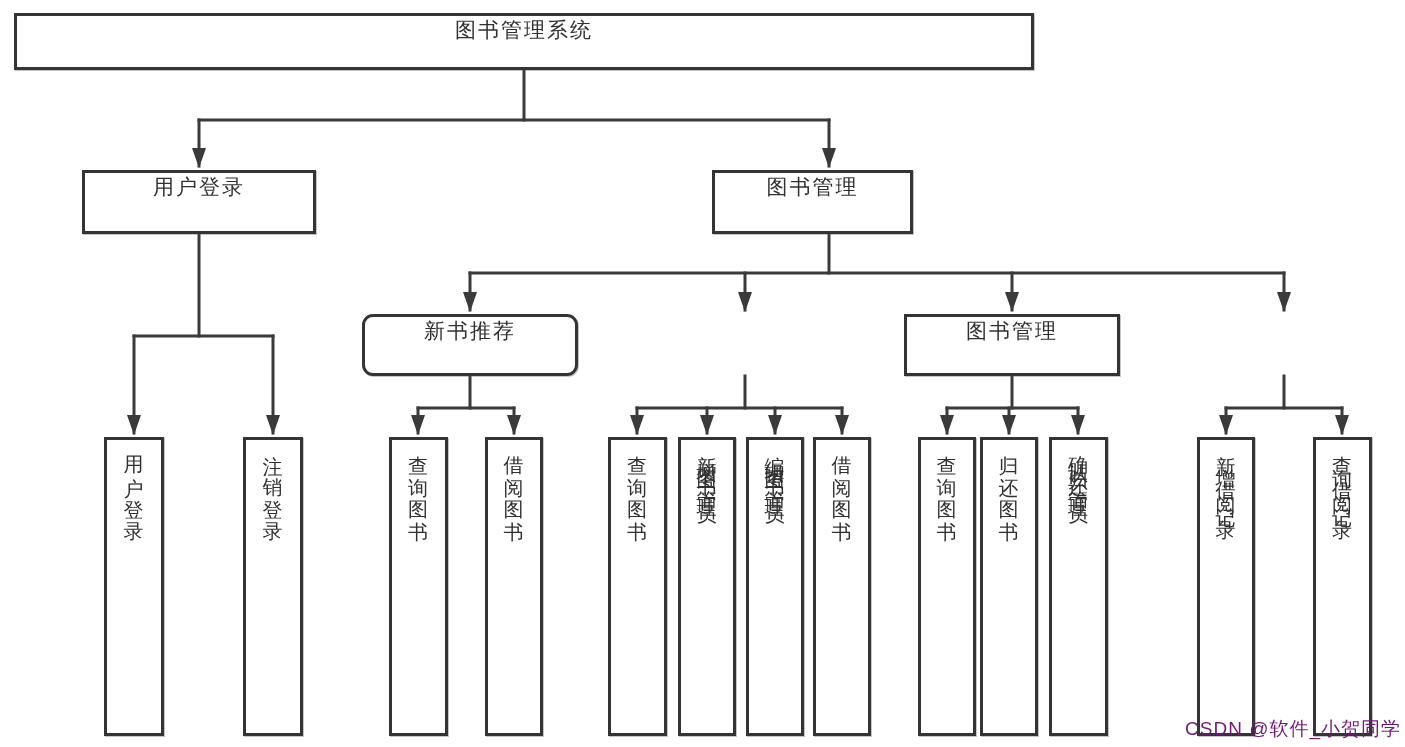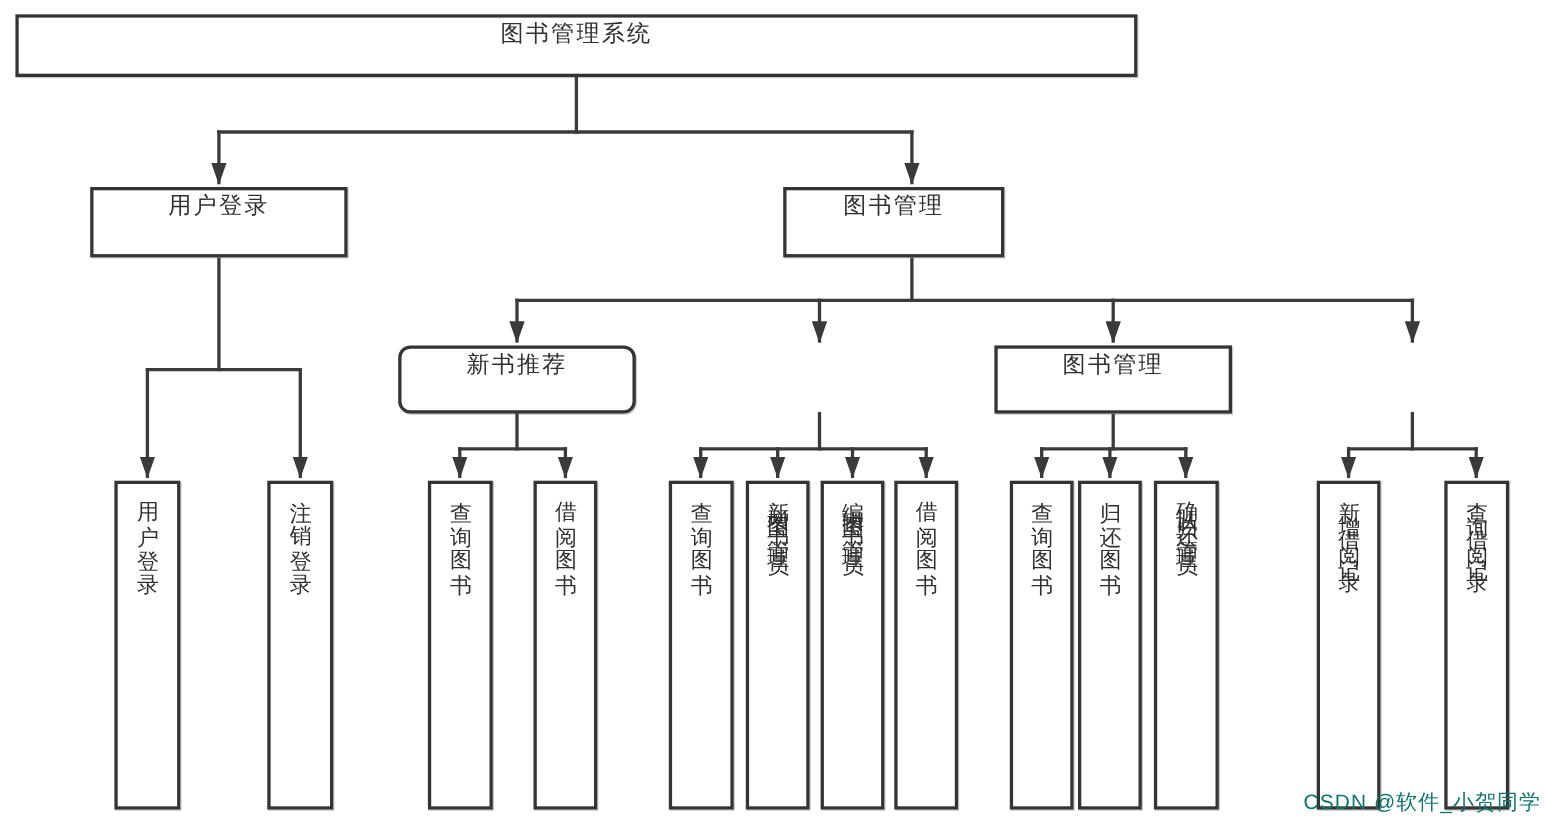--- a/index.html
+++ b/index.html
@@ -33,21 +33,21 @@
     white-space:nowrap;
   }
   .sp-wide{letter-spacing:22px;}
   .sp-mid{letter-spacing:13px;}
   .sp-tight{letter-spacing:7px;}
   #watermark{
     position:absolute;
     right:4px;bottom:5px;
     z-index:2;
     font-size:19px;
-    color:#0f766e;
+    color:#701a75;
     letter-spacing:1px;
     white-space:nowrap;
   }
 </style>
 </head>
 <body>
 
 <div id="canvas">
 
   <svg id="wires" width="1405" height="747" viewBox="0 0 1405 747">

